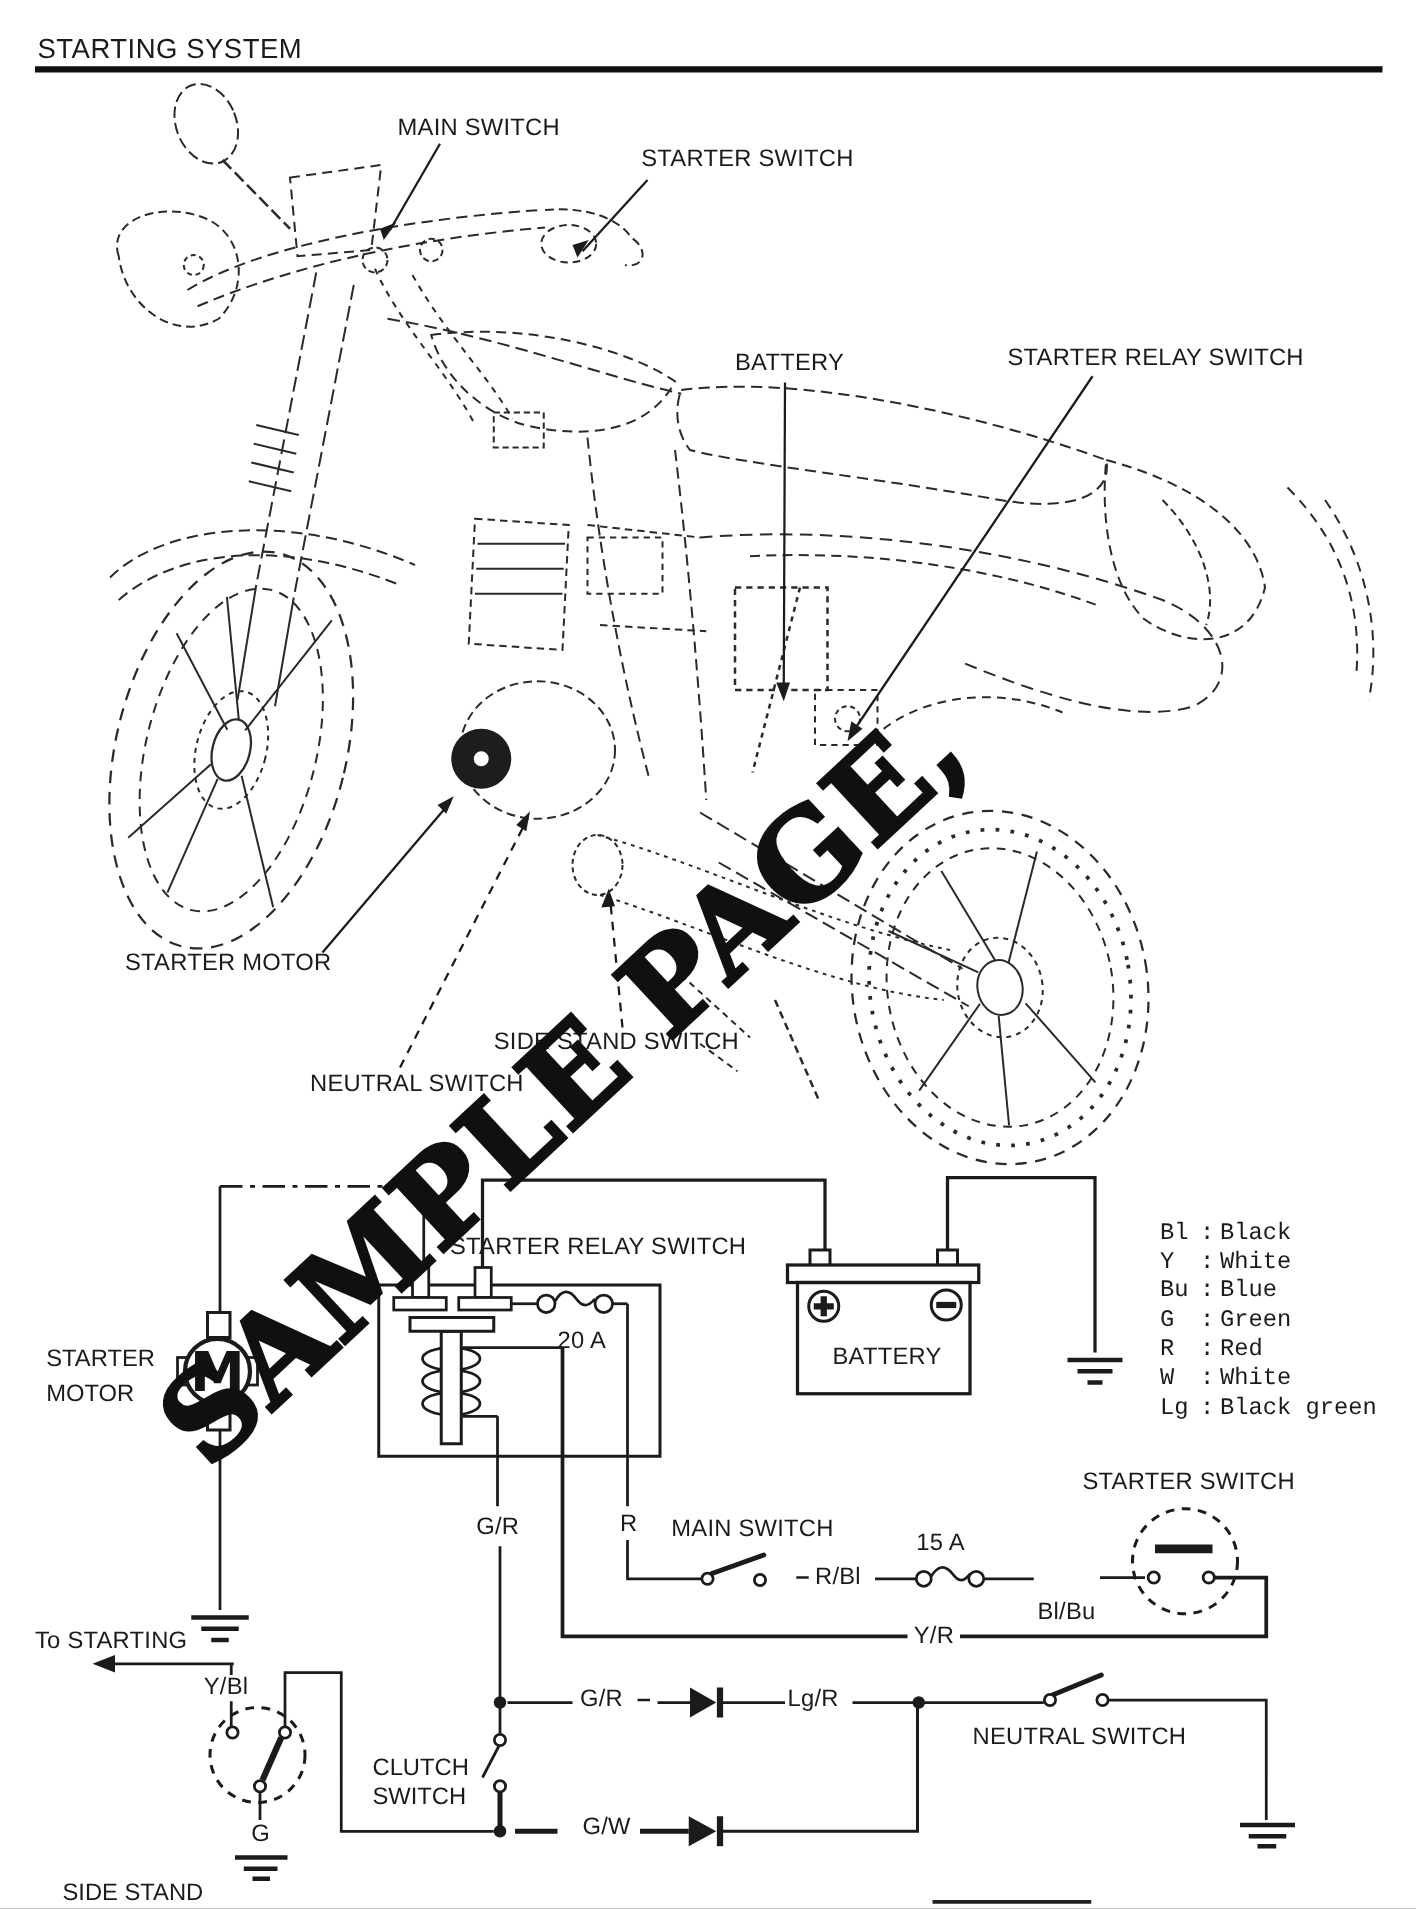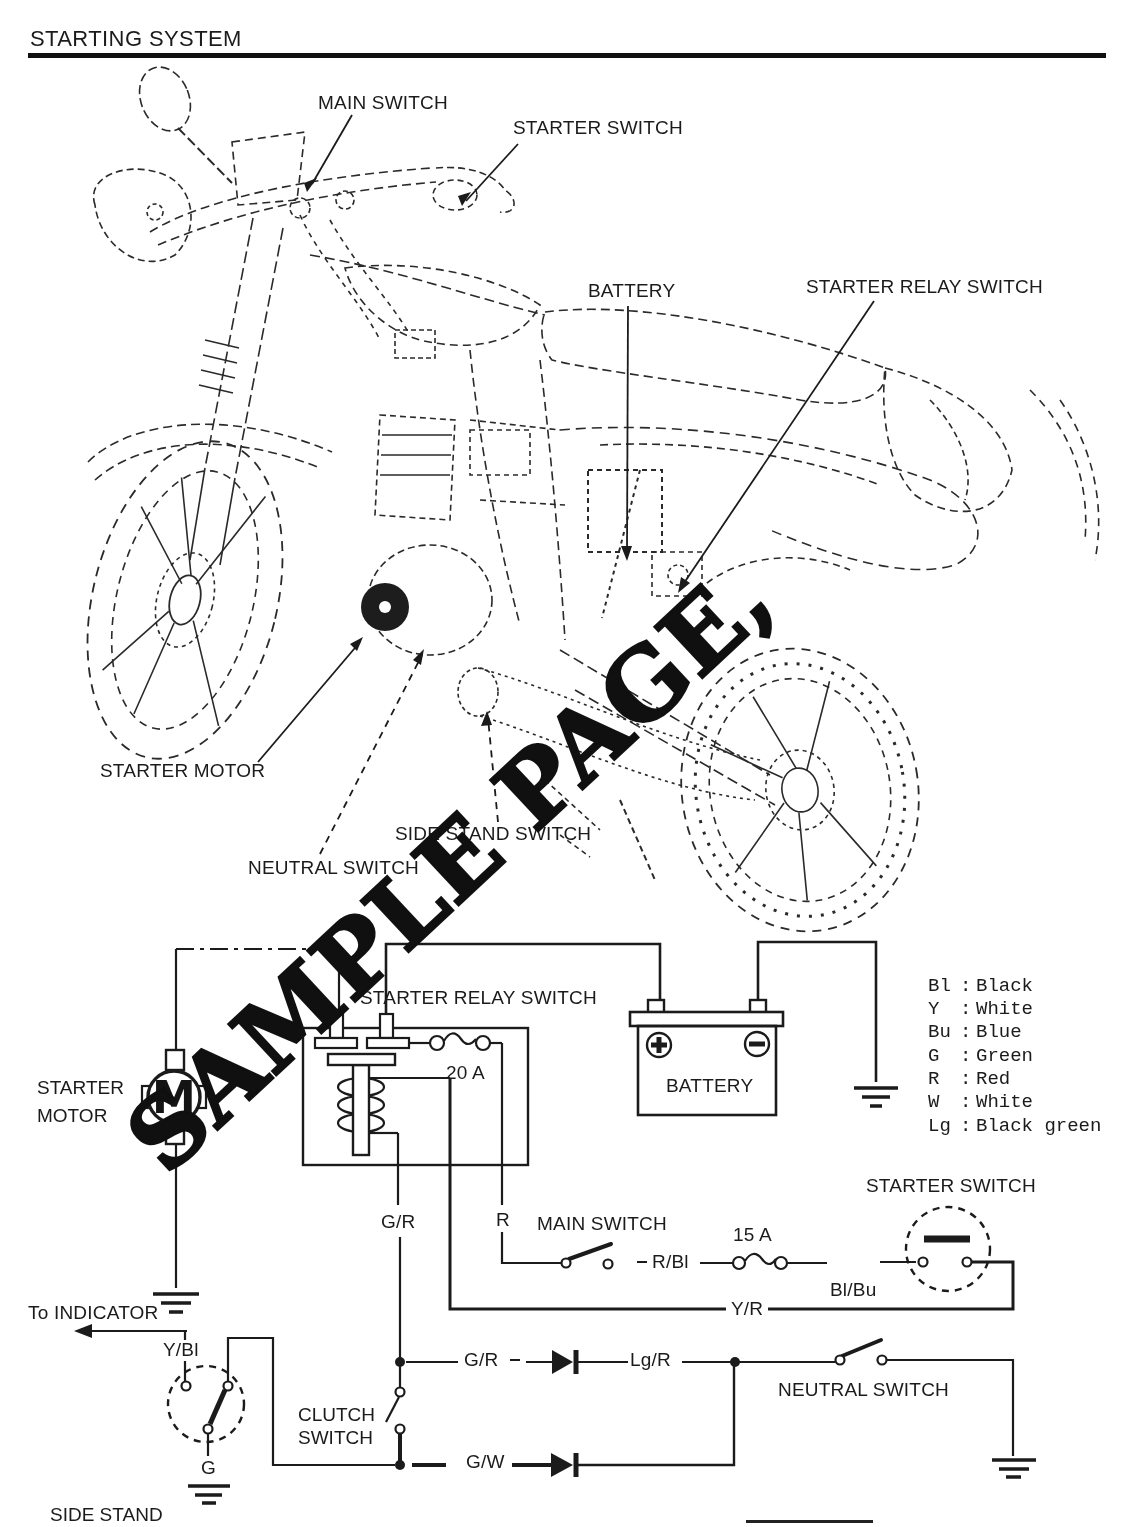--- a/index.html
+++ b/index.html
@@ -313,21 +313,21 @@
 MOTOR</div>
   <div class="lbl" style="left:666px;top:1076px">BATTERY</div>
   <div class="lbl" style="left:537px;top:1214px">MAIN SWITCH</div>
   <div class="lbl" style="left:733px;top:1225px">15 A</div>
   <div class="lbl" style="left:866px;top:1176px">STARTER SWITCH</div>
   <div class="lbl" style="left:778px;top:1380px">NEUTRAL SWITCH</div>
   <div class="lbl2" style="left:298px;top:1403px">CLUTCH
 SWITCH</div>
   <div class="lbl2" style="left:50px;top:1503px">SIDE STAND
 SWITCH</div>
-  <div class="lbl" style="left:28px;top:1303px">To INDICATOR</div>
+  <div class="lbl" style="left:28px;top:1303px">To STARTING</div>
 
   <div class="lbl" style="left:496px;top:1210px">R</div>
   <div class="lbl" style="left:381px;top:1212px">G/R</div>
   <div class="lbl" style="left:652px;top:1252px">R/Bl</div>
   <div class="lbl" style="left:830px;top:1280px">Bl/Bu</div>
   <div class="lbl" style="left:731px;top:1299px">Y/R</div>
   <div class="lbl" style="left:163px;top:1340px">Y/Bl</div>
   <div class="lbl" style="left:201px;top:1458px">G</div>
   <div class="lbl" style="left:464px;top:1350px">G/R</div>
   <div class="lbl" style="left:630px;top:1350px">Lg/R</div>

